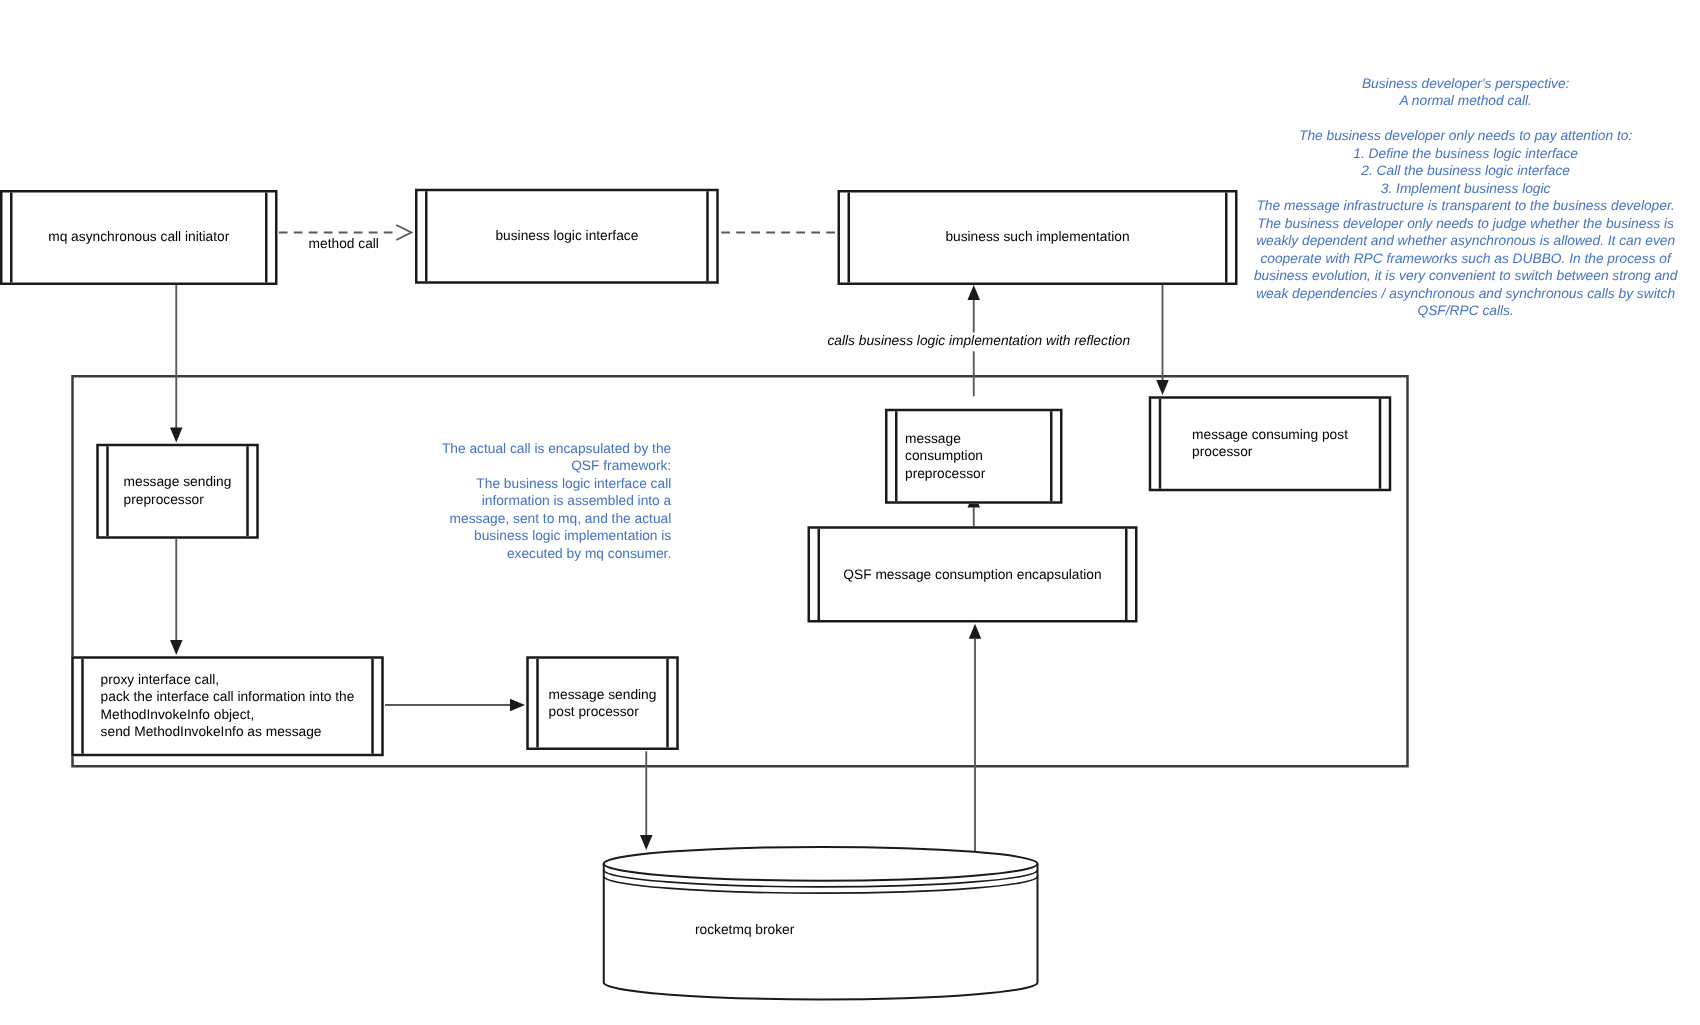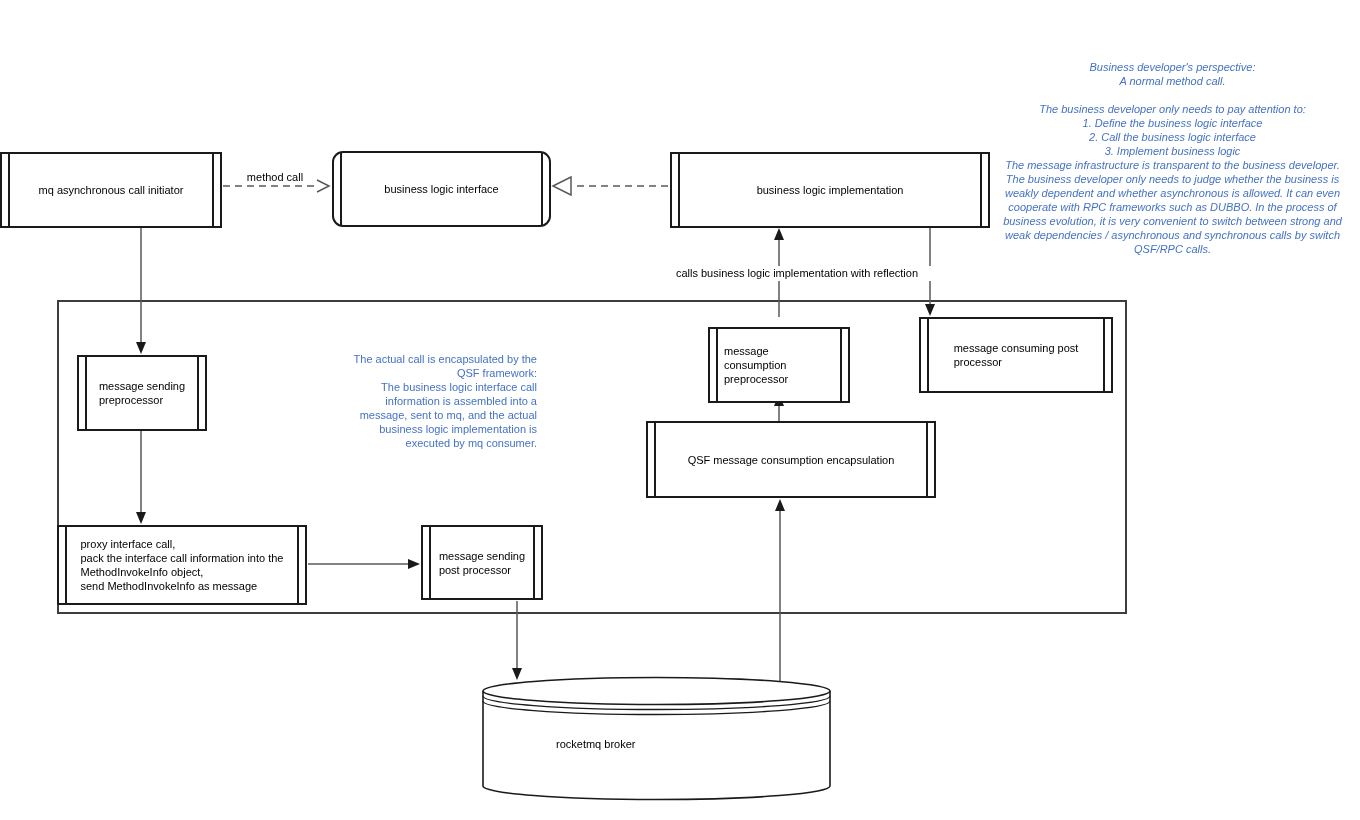--- a/index.html
+++ b/index.html
@@ -100,46 +100,46 @@
     <g>
       <path d="M483,691 L483,786 A173.5,13.5 0 0 0 830,786 L830,691" fill="#ffffff" stroke="#1a1a1a" stroke-width="1.6"></path>
       <ellipse cx="656.5" cy="691" rx="173.5" ry="13.5" fill="#ffffff" stroke="#1a1a1a" stroke-width="1.6"></ellipse>
       <path d="M483,696 A173.5,13.5 0 0 0 830,696" fill="none" stroke="#1a1a1a" stroke-width="1.3"></path>
       <path d="M483,701 A173.5,13.5 0 0 0 830,701" fill="none" stroke="#1a1a1a" stroke-width="1.3"></path>
     </g>
   </svg>
 
   <div class="pbox" style="left:0px; top:152px; width:222px; height:76px;">mq asynchronous call initiator</div>
 
-  <div class="pbox" style="left:332px; top:151px; width:219px; height:76px;border-radius:11px;">business logic interface</div>
+  <div class="pbox" style="left:332px; top:151px; width:243px; height:76px;">business logic interface</div>
 
-  <div class="pbox" style="left:670px; top:152px; width:320px; height:76px;">business logic implementation</div>
+  <div class="pbox" style="left:670px; top:152px; width:320px; height:76px;">business such implementation</div>
 
   <div class="pbox" style="left:77px; top:355px; width:130px; height:76px;">message sending
 preprocessor</div>
 
   <div class="pbox" style="left:708px; top:327px; width:142px; height:76px;">message consumption
 preprocessor</div>
 
   <div class="pbox" style="left:919px; top:317px; width:194px; height:76px;">message consuming post
 processor</div>
 
-  <div class="pbox" style="left:646px; top:421px; width:290px; height:77px;">QSF message consumption encapsulation</div>
+  <div class="pbox" style="left:646px; top:421px; width:264px; height:77px;">QSF message consumption encapsulation</div>
 
   <div class="pbox" style="left:57px; top:525px; width:250px; height:80px; padding:0 12px;">proxy interface call,
 pack the interface call information into the
 MethodInvokeInfo object,
 send MethodInvokeInfo as message</div>
 
   <div class="pbox" style="left:421px; top:525px; width:122px; height:75px;">message sending
 post processor</div>
 
-  <div class="edge-label" style="left:239px; top:170px; width:66px;">method call</div>
+  <div class="edge-label" style="left:239px; top:188px; width:66px;">method call</div>
 
-  <div class="edge-label" style="left:658px; top:266px; width:272px;">calls business logic implementation with reflection</div>
+  <div class="edge-label" style="left:644px; top:266px; width:272px;font-style:italic;">calls business logic implementation with reflection</div>
 
   <div class="cyl-label" style="left:556px; top:738px; width:200px;">rocketmq broker</div>
 
   <div class="note" style="left:1000px; top:60px; width:345px;font-style:italic;">Business developer's perspective:
 A normal method call.
 
 The business developer only needs to pay attention to:
 1. Define the business logic interface
 2. Call the business logic interface
 3. Implement business logic

